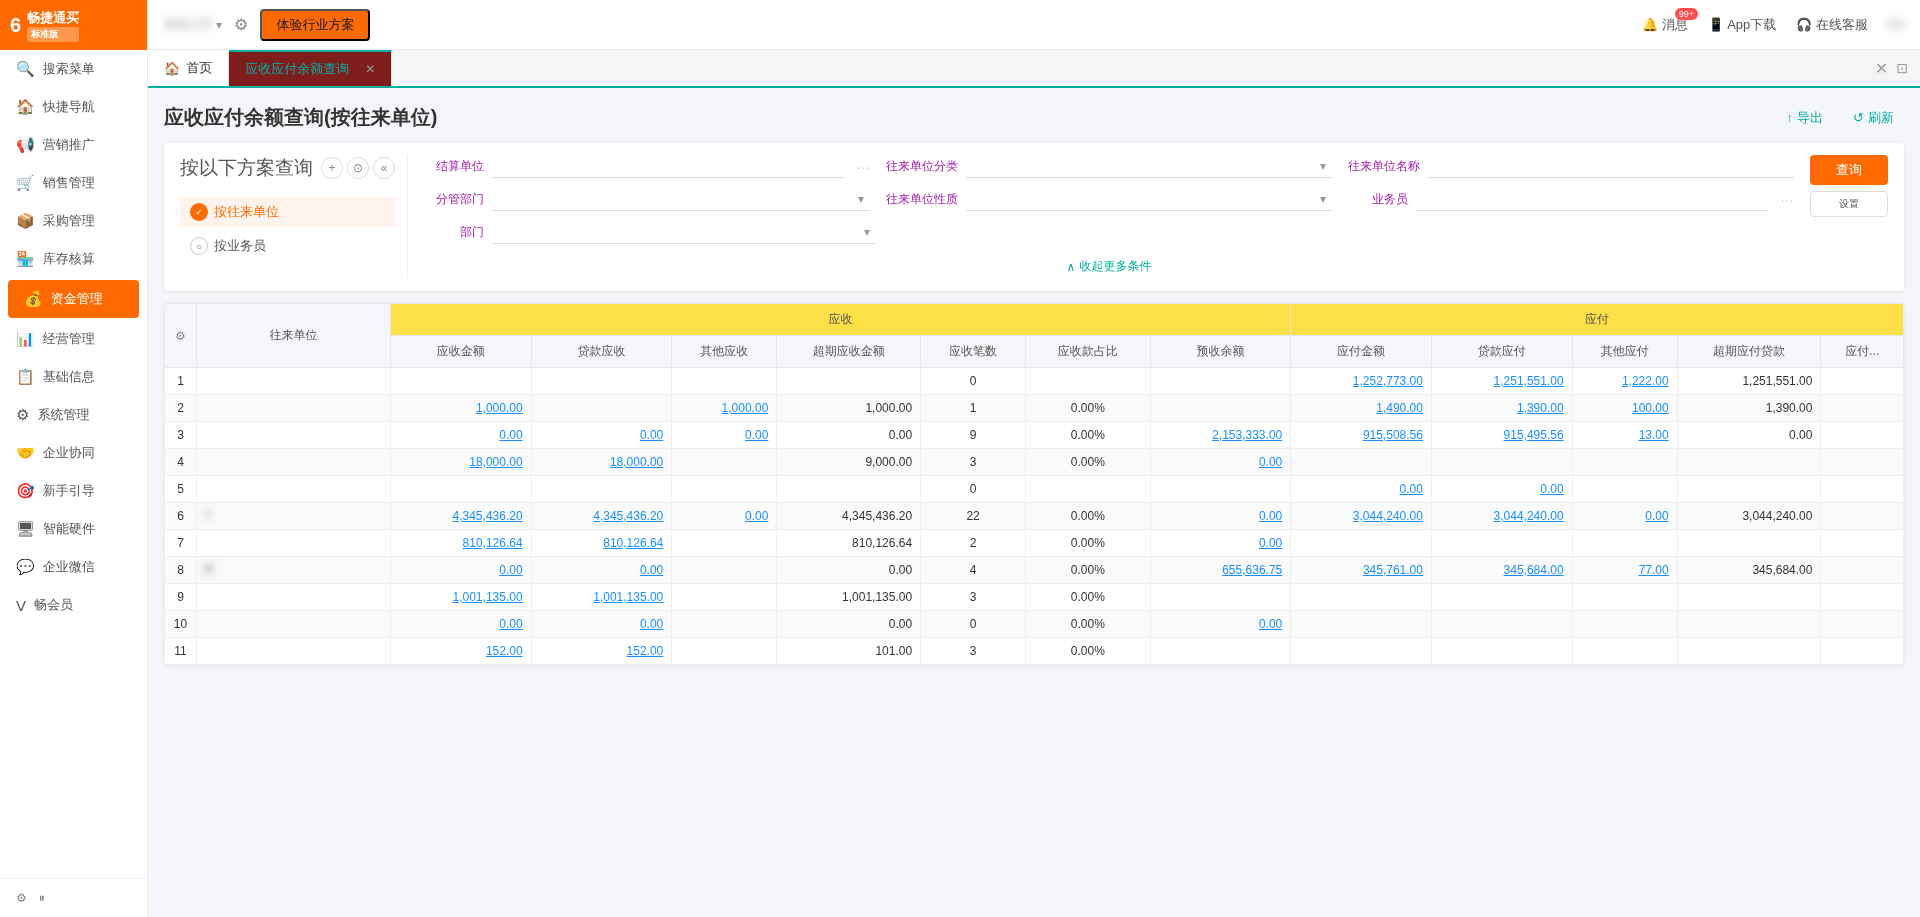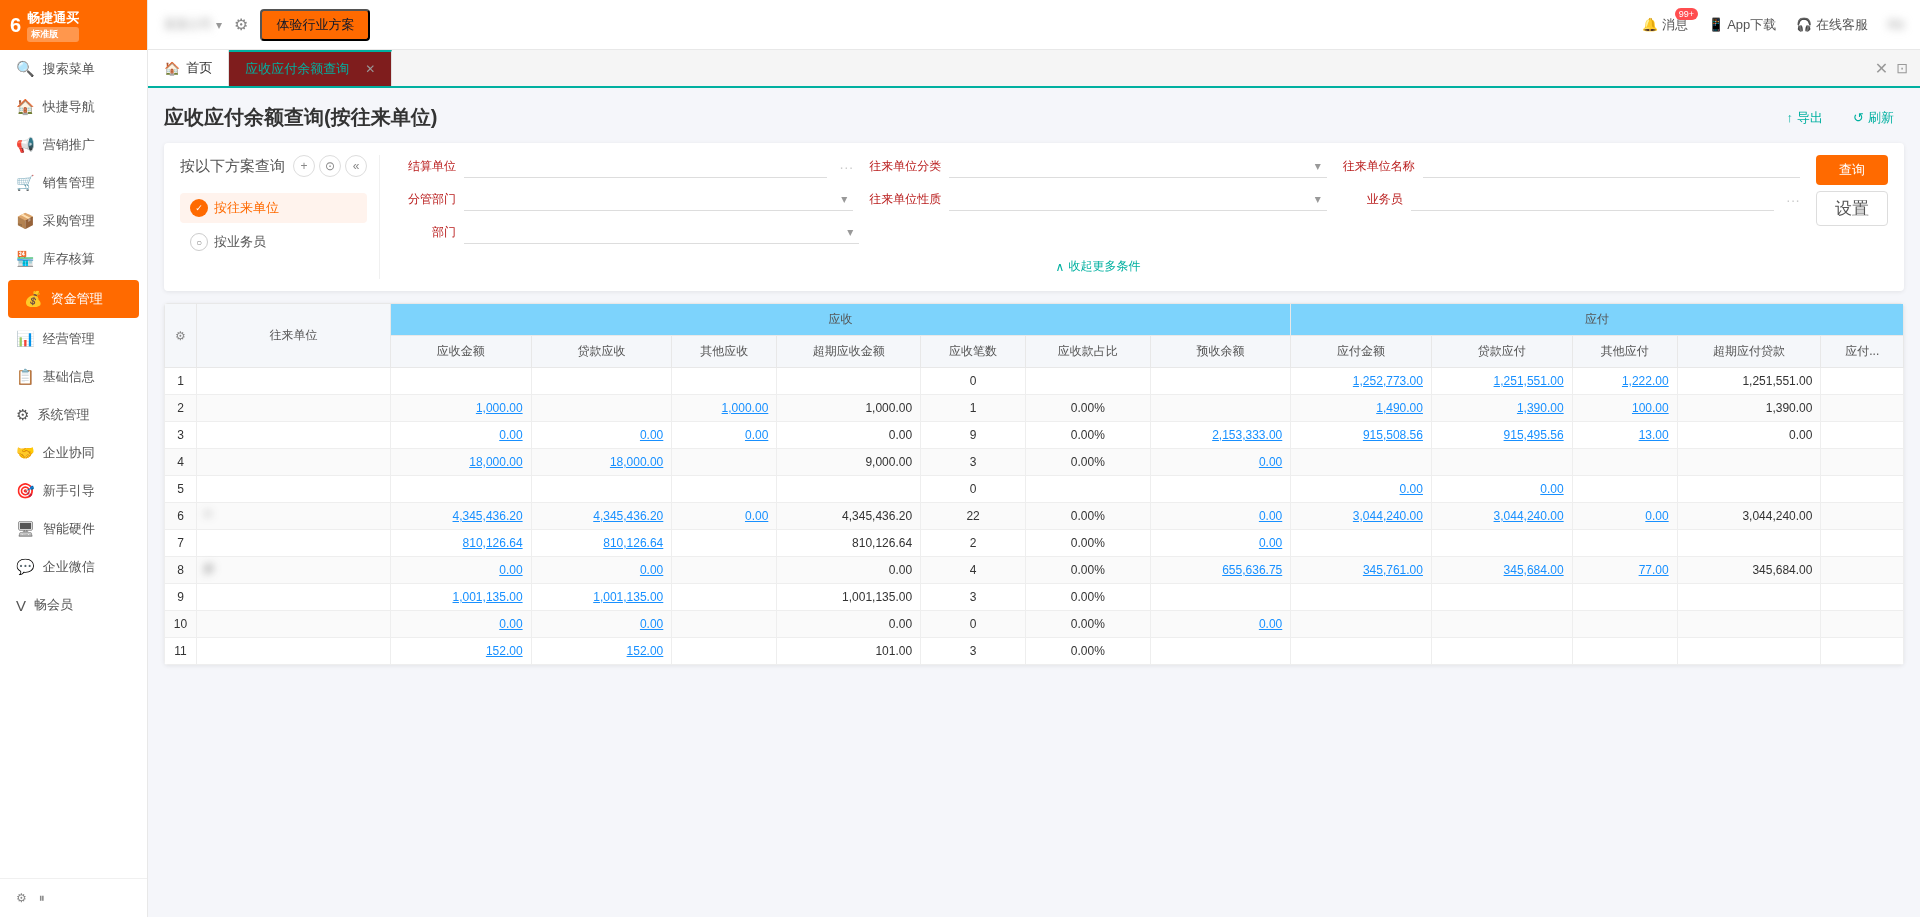--- a/index.html
+++ b/index.html
@@ -89,30 +89,30 @@
     }
 
     
     .filter-panel {
       background: white; border-radius: 4px; padding: 12px 16px;
       margin-bottom: 12px; box-shadow: 0 1px 4px rgba(0,0,0,0.08);
     }
     .filter-header {
       display: flex; align-items: center; gap: 8px; margin-bottom: 12px;
     }
-    .filter-title { font-size: 15px; color: #555; }
+    .filter-title { font-size: 19px; color: #555; }
     .filter-actions { display: flex; gap: 4px; }
     .filter-btn {
       width: 22px; height: 22px; border-radius: 50%;
       border: 1px solid #ddd; background: white; cursor: pointer;
       display: flex; align-items: center; justify-content: center; color: #888; font-size: 12px;
     }
     .filter-row { display: flex; align-items: center; gap: 16px; margin-bottom: 10px; }
     .filter-group { display: flex; align-items: center; gap: 8px; flex: 1; }
-    .filter-label { color: #b91c1c; font-size: 12px; white-space: nowrap; min-width: 60px; text-align: right; }
+    .filter-label { color: #a21caf; font-size: 12px; white-space: nowrap; min-width: 60px; text-align: right; }
     .filter-input {
       flex: 1; border: none; border-bottom: 1px solid #ddd;
       padding: 4px 6px; font-size: 12px; outline: none; background: transparent;
     }
     .filter-dots { color: #ccc; font-size: 14px; margin-left: 4px; }
     .filter-select {
       flex: 1; display: flex; align-items: center; justify-content: space-between;
       border-bottom: 1px solid #ddd; padding: 4px 6px; cursor: pointer; color: #999;
     }
     .scheme-item {
@@ -129,37 +129,37 @@
       text-align: center; padding: 4px; color: #00b0a0; cursor: pointer;
       font-size: 12px; display: flex; align-items: center; justify-content: center; gap: 4px;
     }
 
     
     .btn-query {
       background: #ff6a00; color: white; border: none; padding: 6px 18px;
       border-radius: 4px; cursor: pointer; font-size: 13px;
     }
     .btn-set {
-      background: white; color: #555; border: 1px solid #ddd; padding: 5px 18px;
-      border-radius: 4px; cursor: pointer; font-size: 17px;
+      background: white; color: #555; border: 1px solid #ddd; padding: 5px 28px;
+      border-radius: 4px; cursor: pointer; font-size: 10px;
     }
     .query-btn-group { display: flex; flex-direction: column; gap: 6px; }
 
     
     .data-table-wrapper {
       background: white; border-radius: 4px; box-shadow: 0 1px 4px rgba(0,0,0,0.08);
       overflow: auto; flex: 1;
     }
     table { width: 100%; border-collapse: collapse; font-size: 12px; }
     thead th {
       background: #f5f7fa; border: 1px solid #e8e8e8;
       padding: 7px 8px; text-align: center; color: #555; font-weight: 500;
       white-space: nowrap; position: sticky; top: 0; z-index: 10;
     }
-    thead th.group-header { background: #7dd3fc; }
+    thead th.group-header { background: #fde047; }
     tbody td {
       border: 1px solid #eee; padding: 6px 8px; text-align: center;
       color: #333; white-space: nowrap;
     }
     tbody tr:nth-child(even) { background: #fafafa; }
     td.link-cell { color: #1890ff; text-decoration: underline; cursor: pointer; }
     td.num-cell { text-align: right; }
     td.left-cell { text-align: left; }
     .settings-icon { color: #888; cursor: pointer; }
 

